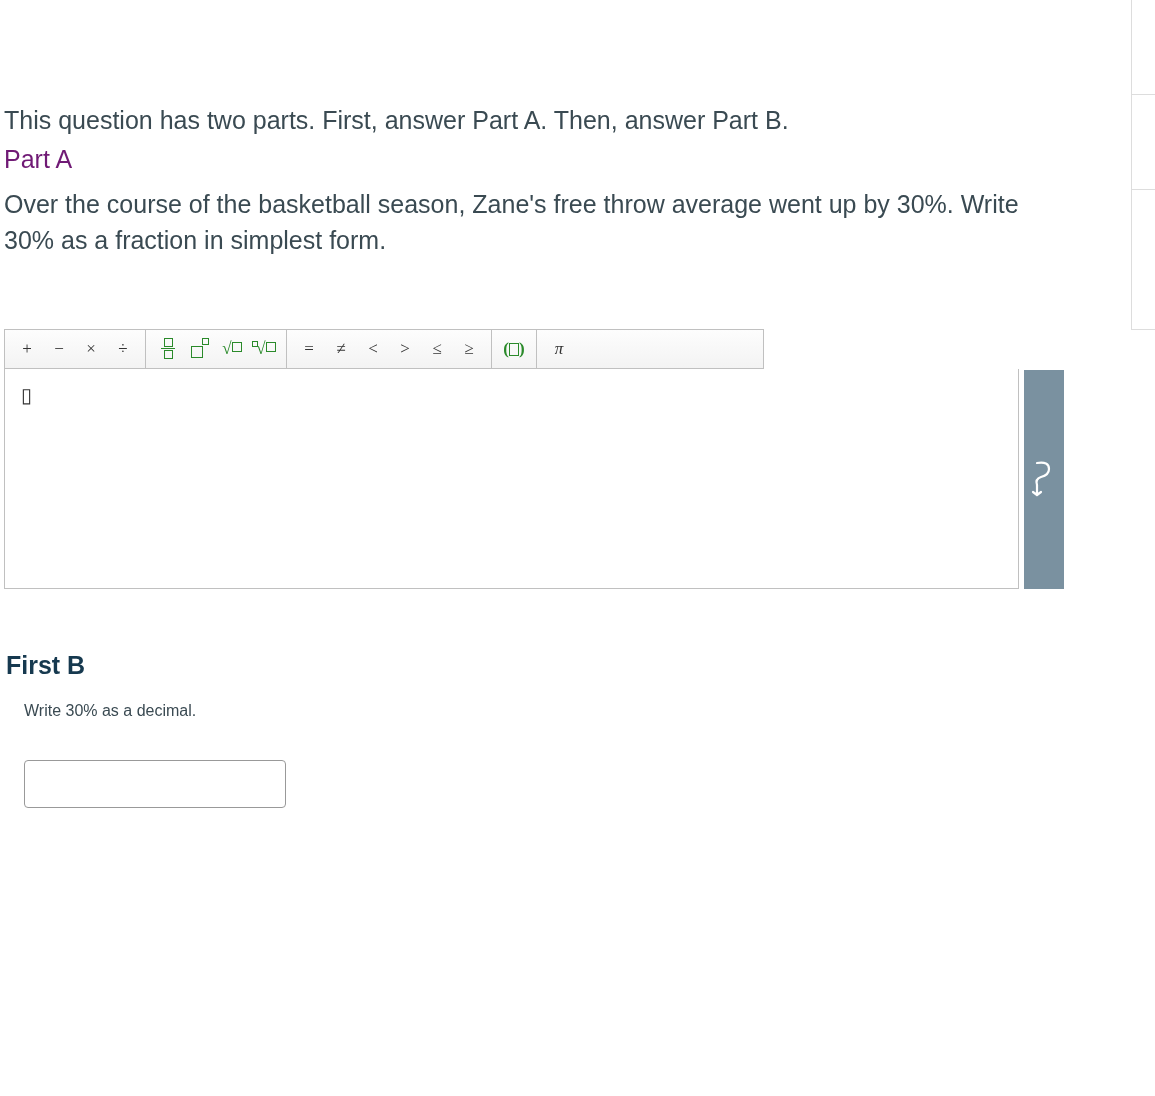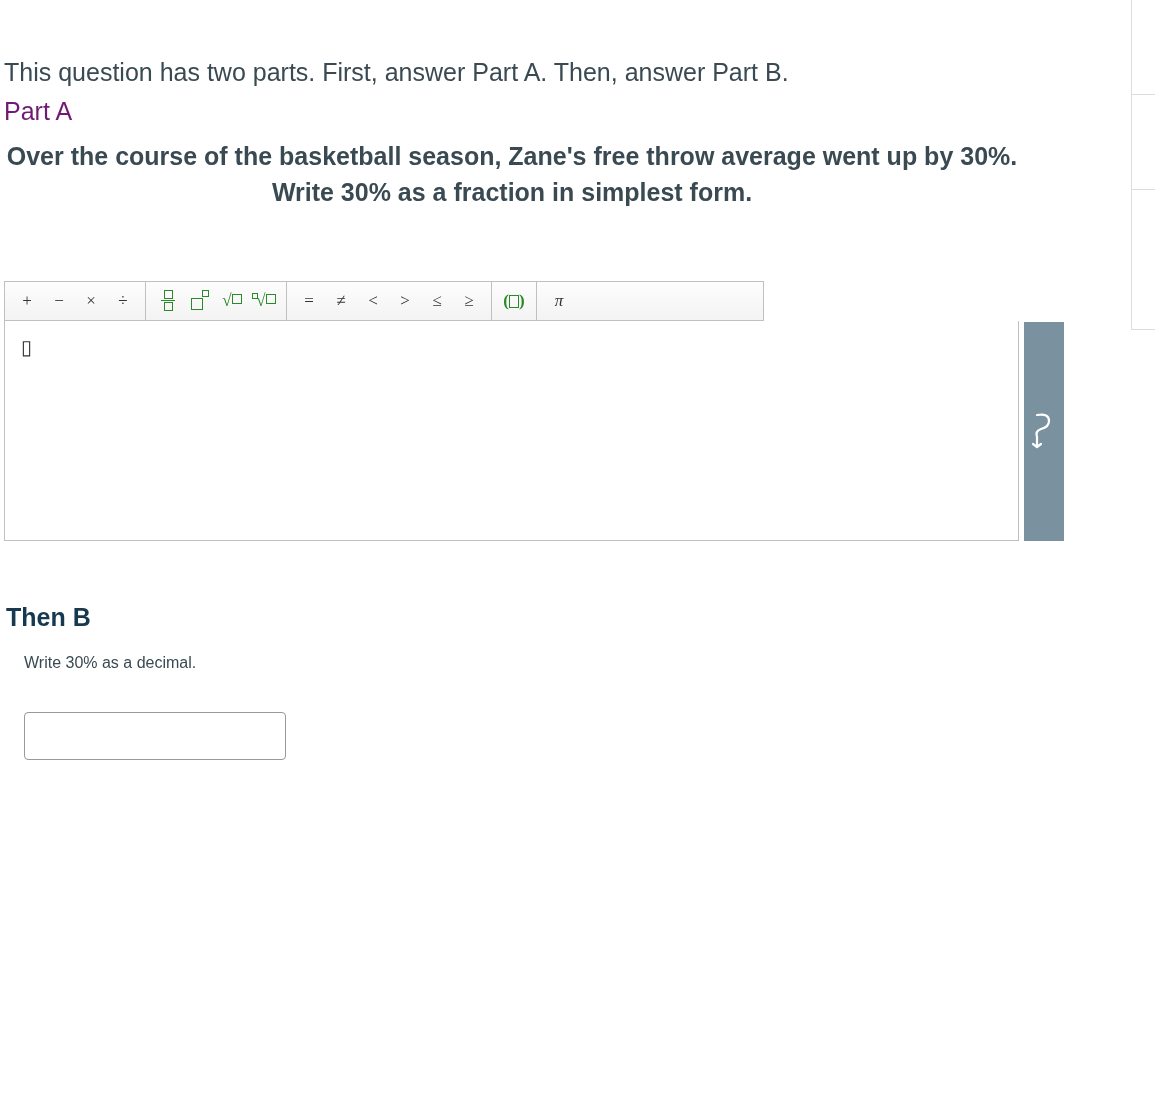--- a/index.html
+++ b/index.html
@@ -13,33 +13,33 @@
   }
   .content {
     padding: 58px 0 0 4px;
     width: 1020px;
   }
   .intro {
     font-size: 25px;
     color: #3a4a52;
     margin-bottom: 10px;
     font-weight: 400;
+    margin-top: 48px;
   }
   .part-label {
     font-size: 25px;
     font-weight: 400;
     color: #701a75;
     margin-bottom: 12px;
   }
   .question-text {
     font-size: 25px;
     color: #3a4a52;
     line-height: 1.45;
-    font-weight: 700;
-    text-align: center;
+    font-weight: 400;
   }
   .editor-wrap {
     margin-top: 70px;
     width: 1015px;
     position: relative;
   }
   .toolbar {
     border: 1px solid #c0c0c0;
     background: linear-gradient(#fdfdfd, #f3f3f3);
     height: 40px;
@@ -216,21 +216,21 @@
     </div>
     <div class="scribble-bar">
       <svg class="scribble-icon" viewBox="0 0 26 40">
         <path d="M6 4 Q18 2 18 10 Q18 16 10 18 Q4 20 6 26" stroke="#fff" stroke-width="2.2" fill="none" stroke-linecap="round"></path>
         <path d="M6 26 L6 36 L2 33 M6 36 L10 33" stroke="#fff" stroke-width="2.2" fill="none" stroke-linecap="round" stroke-linejoin="round"></path>
       </svg>
     </div>
   </div>
 
   <div class="part-b">
-    <p class="part-b-label">Then B</p>
+    <p class="part-b-label">First B</p>
     <p class="part-b-text">Write 30% as a decimal.</p>
     <input class="text-input" type="text" value="" style="">
   </div>
 </div>
 
 <div class="right-tabs">
   <div class="tab-slot"></div>
   <div class="tab-slot"></div>
   <div class="tab-slot" style="height:140px"></div>
 </div>

